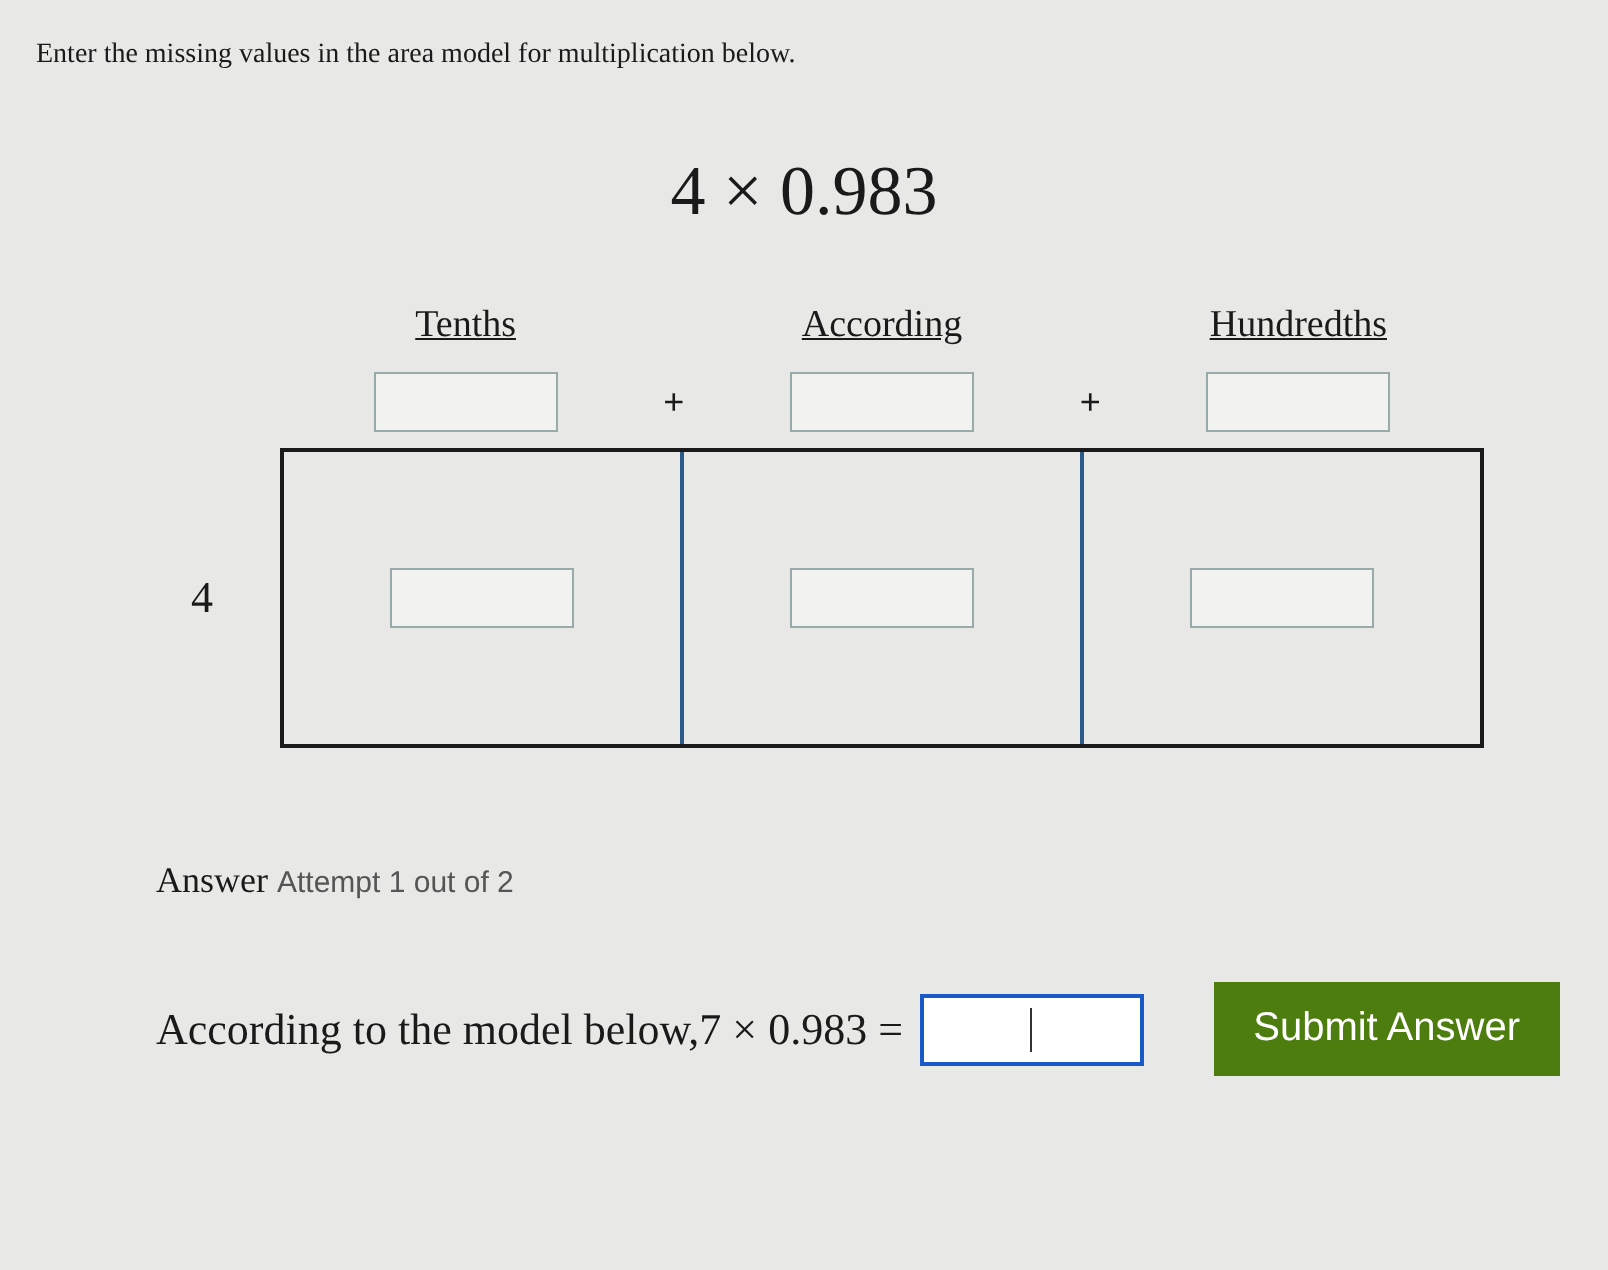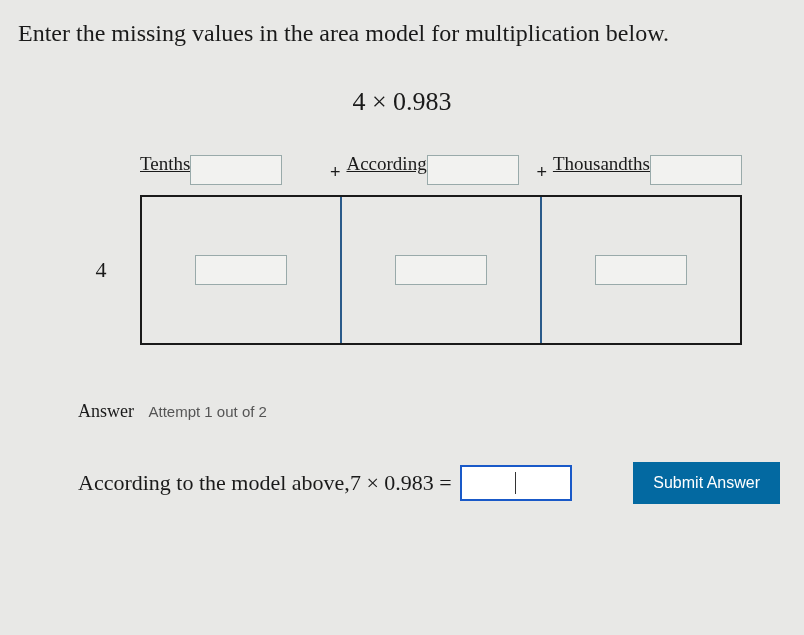--- a/index.html
+++ b/index.html
@@ -6,43 +6,43 @@
     body {
       width: 804px;
       height: 635px;
       background: #e8e8e6;
       font-family: Georgia, 'Times New Roman', serif;
       color: #1a1a1a;
       padding: 20px 18px;
       overflow: hidden;
     }
     .instruction {
-      font-size: 24px;
+      font-size: 14px;
       margin-bottom: 40px;
     }
     .expression {
       text-align: center;
-      font-size: 26px;
+      font-size: 35px;
       margin-bottom: 36px;
       font-family: 'Times New Roman', serif;
     }
     .model-area {
       position: relative;
       margin: 0 auto;
       width: 680px;
     }
     .header-row {
       display: flex;
       align-items: flex-end;
       margin-left: 78px;
     }
     .header-col {
       flex: 1;
       display: flex;
-      flex-direction: row;
+      flex-direction: column;
       align-items: center;
     }
     .header-label {
       font-size: 19px;
       text-decoration: underline;
       margin-bottom: 12px;
     }
     .input-box {
       width: 92px;
       height: 30px;
@@ -80,21 +80,21 @@
     }
     .cell:last-child { border-right: none; }
     .answer-section {
       margin-top: 56px;
       padding-left: 60px;
     }
     .answer-line {
       font-size: 18px;
     }
     .answer-line .bold { font-weight: normal; }
-    .answer-line .attempt { font-size: 15px; color: #555; margin-left: 10px; font-family: Arial, sans-serif; }
+    .answer-line .attempt { font-size: 15px; color: #555; font-family: Arial, sans-serif; }
     .final-row {
       display: flex;
       align-items: center;
       margin-top: 40px;
       padding-left: 60px;
     }
     .final-text {
       font-size: 22px;
     }
     .final-input {
@@ -106,24 +106,24 @@
       display: flex;
       align-items: center;
       justify-content: center;
     }
     .cursor {
       width: 1px;
       height: 22px;
       background: #333;
     }
     .submit-btn {
-      background: #0369a1;
+      background: #4d7c0f;
       color: #fff;
       font-family: Arial, sans-serif;
-      font-size: 16px;
+      font-size: 20px;
       padding: 12px 20px;
       margin-left: auto;
       margin-right: 6px;
       border: none;
     }
   </style>
 </head>
 <body>
 
 <div class="instruction">Enter the missing values in the area model for multiplication below.</div>
@@ -136,21 +136,21 @@
       <div class="header-label">Tenths</div>
       <div class="input-box"></div>
     </div>
     <div class="plus">+</div>
     <div class="header-col">
       <div class="header-label">According</div>
       <div class="input-box"></div>
     </div>
     <div class="plus">+</div>
     <div class="header-col">
-      <div class="header-label">Thousandths</div>
+      <div class="header-label">Hundredths</div>
       <div class="input-box"></div>
     </div>
   </div>
 
   <div class="grid-row">
     <div class="row-label">4</div>
     <div class="cells">
       <div class="cell">
         <div class="input-box"></div>
       </div>
@@ -165,19 +165,19 @@
 </div>
 
 <div class="answer-section">
   <div class="answer-line">
     <span class="bold">Answer</span>
     <span class="attempt">Attempt 1 out of 2</span>
   </div>
 </div>
 
 <div class="final-row">
-  <span class="final-text">According to the model above, </span>
+  <span class="final-text">According to the model below, </span>
   <span class="final-text">7 × 0.983 =</span>
   <div class="final-input">
     <div class="cursor"></div>
   </div>
   <button class="submit-btn">Submit Answer</button>
 </div>
 
 </body></html>

